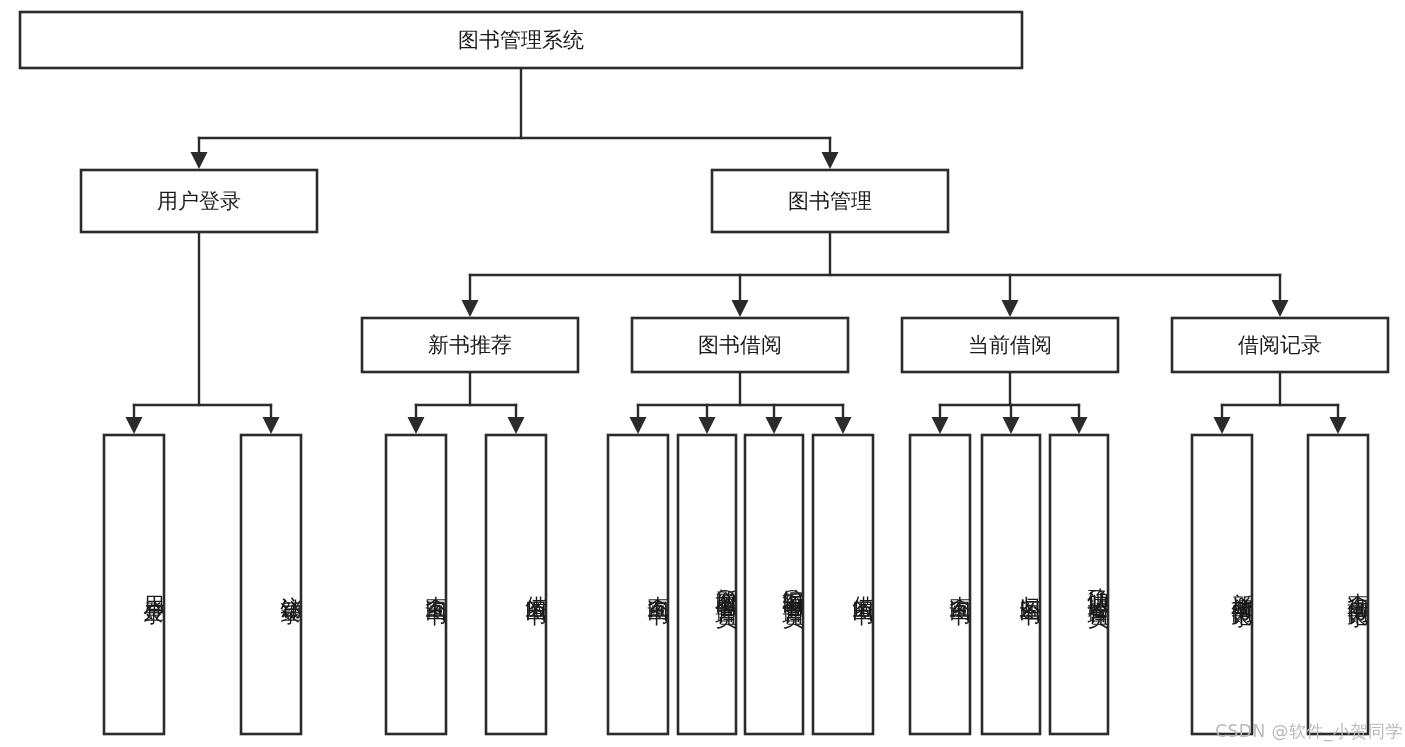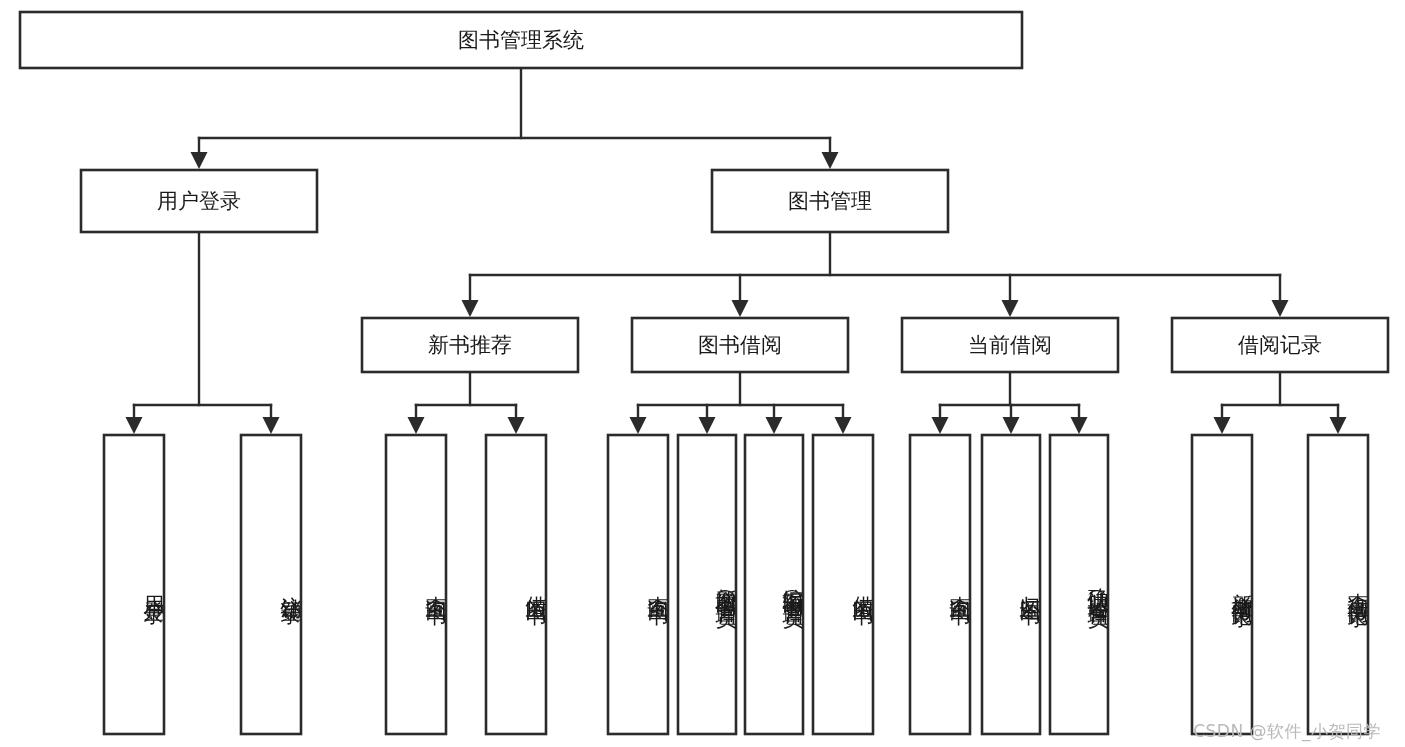--- a/index.html
+++ b/index.html
@@ -59,21 +59,21 @@
     text-orientation: upright;
     font-size: 21px;
     line-height: 1.04;
     color: #1a1a1a;
     letter-spacing: 3px;
     pointer-events: none;
     white-space: nowrap;
   }
   .watermark {
     position: absolute;
-    right: 24px;
+    right: 2px;
     bottom: 4px;
     font-size: 17px;
     color: #b9b9b9;
     font-family: "DejaVu Sans", "Liberation Sans", sans-serif;
     letter-spacing: 0.5px;
     white-space: nowrap;
     margin-top: 12px;
   }
 </style>
 </head>

